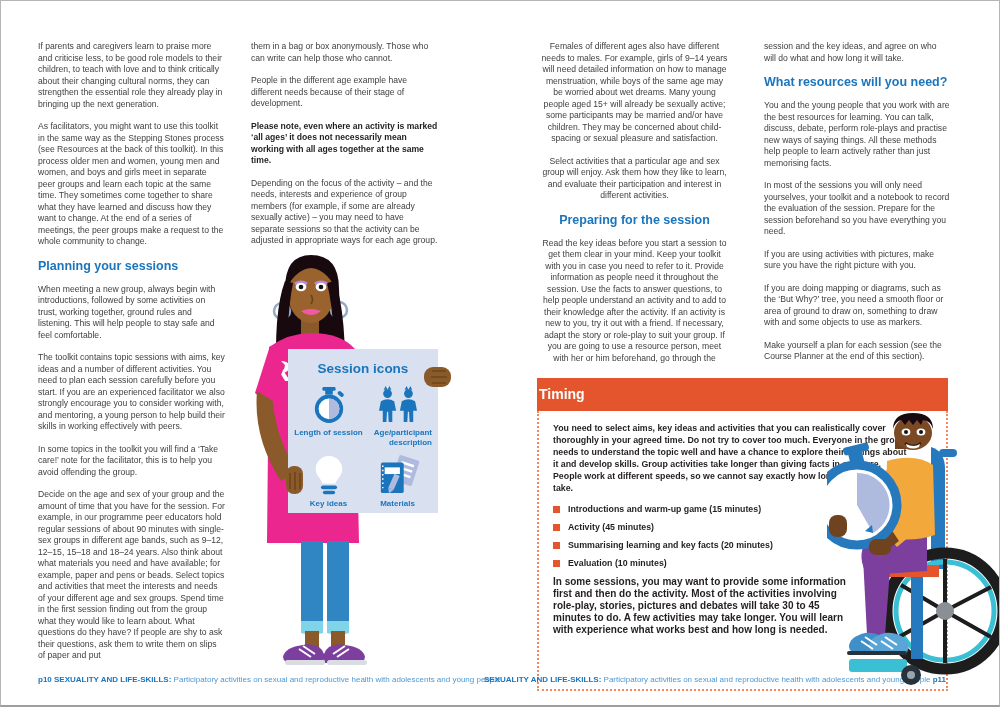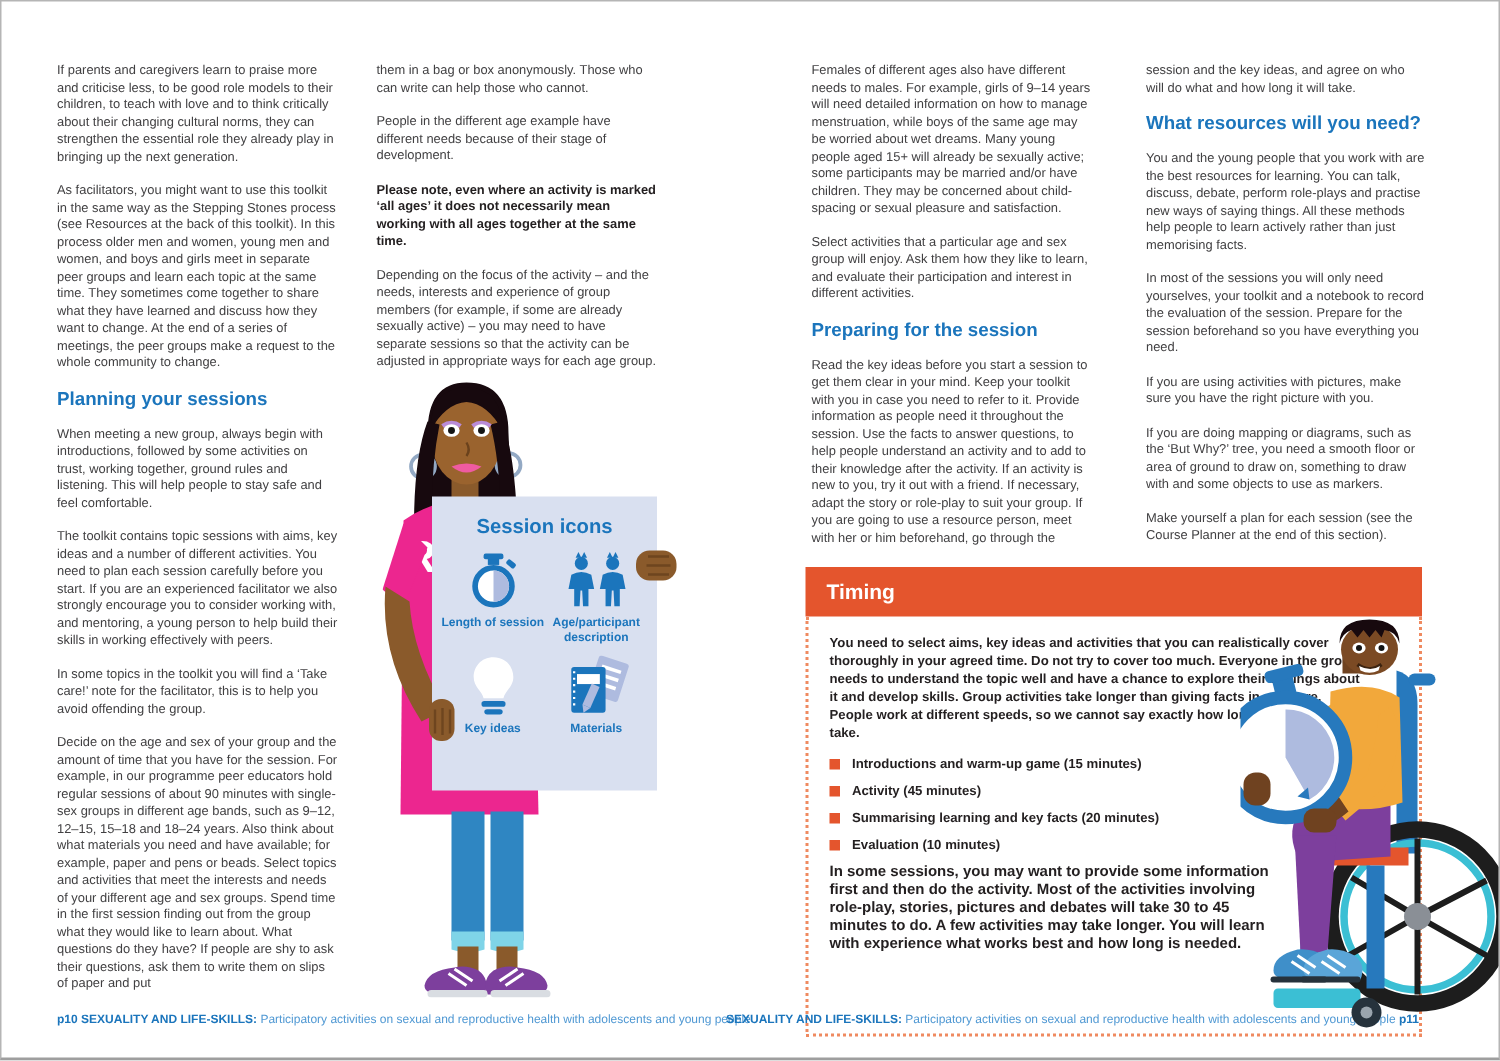--- a/index.html
+++ b/index.html
@@ -19,35 +19,35 @@
   
   .footer { position:absolute; top:674px; font-size:8px; line-height:10px; white-space:nowrap; }
   .footer .pg { font-weight:bold; color:#1b75bc; }
   .footer .series { font-weight:bold; color:#1b75bc; }
   .footer .tag { color:#4f98d3; }
   #footer-left { left:37px; }
   #footer-right { right:53px; text-align:right; }
 
   
   #poster {
-    position:absolute; left:287px; top:330px; width:150px; height:196px;
+    position:absolute; left:287px; top:348px; width:150px; height:164px;
     background:#d9e0f0; z-index:2; padding-top:12px;
   }
   #poster .poster-title { text-align:center; color:#1b75bc; font-weight:bold; font-size:13.5px; margin-bottom:10px; }
   #poster .grid { display:grid; grid-template-columns:1fr 1fr; row-gap:8px; padding:0 6px; }
   #poster .cell { display:flex; flex-direction:column; align-items:center; }
-  #poster .cell .lbl { margin-top:4px; color:#1b75bc; font-weight:bold; font-size:8px; line-height:9.5px; text-align:center; max-width:72px; }
+  #poster .cell .lbl { margin-top:4px; color:#1b75bc; font-weight:bold; font-size:8px; line-height:9.5px; text-align:right; max-width:72px; }
 
   .hand { position:absolute; z-index:3; }
 
   
   #timing { position:absolute; left:536px; top:377px; width:411px; height:313px; }
   #timing .bar {
     background:#e4552d; color:#ffffff; font-weight:bold; font-size:14px;
-    height:33px; line-height:33px; padding-left:14px;
+    height:33px; line-height:33px; padding-left:2px;
   }
   #timing .body {
     border-left:2px dotted #ef8a60; border-right:2px dotted #ef8a60; border-bottom:2px dotted #ef8a60;
     height:280px; padding:11px 14px 0 14px; color:#231f20;
   }
   #timing .intro { font-size:8.8px; line-height:12px; font-weight:bold; width:358px; margin-bottom:10px; }
   #timing .rough { font-size:11.5px; font-weight:bold; width:310px; margin-bottom:9px; }
   .tb-item { display:flex; gap:8px; width:300px; margin-bottom:7px; font-size:8.8px; font-weight:bold; line-height:11px; }
   .tb-item .sq { flex:0 0 7px; width:7px; height:7px; background:#e4552d; margin-top:1.5px; }
   #timing .outro { font-size:10px; line-height:12px; font-weight:bold; width:302px; margin-top:4px; }
@@ -188,21 +188,21 @@
     <rect x="0" y="2" width="27" height="20" rx="9" fill="#8a5a2b"></rect>
     <path d="M8 6 h14 M7 12 h16 M8 18 h14" stroke="#6e451f" stroke-width="1.6"></path>
   </svg>
 
   <div class="footer" id="footer-left">
     <span class="pg">p10</span>
     <span class="series">SEXUALITY AND LIFE-SKILLS:</span>
     <span class="tag">Participatory activities on sexual and reproductive health with adolescents and young people</span>
   </div>
 
-  <div class="col" style="left:540px; top:40px;">
+  <div class="col" style="left:540px; top:40px;text-align:center;">
     <p>Females of different ages also have different needs to males. For example, girls of 9–14 years will need detailed information on how to manage menstruation, while boys of the same age may be worried about wet dreams. Many young people aged 15+ will already be sexually active; some participants may be married and/or have children. They may be concerned about child-spacing or sexual pleasure and satisfaction.</p>
     <p>Select activities that a particular age and sex group will enjoy. Ask them how they like to learn, and evaluate their participation and interest in different activities.</p>
     <h2 class="sub">Preparing for the session</h2>
     <p>Read the key ideas before you start a session to get them clear in your mind. Keep your toolkit with you in case you need to refer to it. Provide information as people need it throughout the session. Use the facts to answer questions, to help people understand an activity and to add to their knowledge after the activity. If an activity is new to you, try it out with a friend. If necessary, adapt the story or role-play to suit your group. If you are going to use a resource person, meet with her or him beforehand, go through the</p>
   </div>
 
   <div class="col" style="left:763px; top:40px; width:186px;">
     <p>session and the key ideas, and agree on who will do what and how long it will take.</p>
     <h2 class="sub">What resources will you need?</h2>
     <p>You and the young people that you work with are the best resources for learning. You can talk, discuss, debate, perform role-plays and practise new ways of saying things. All these methods help people to learn actively rather than just memorising facts.</p>

